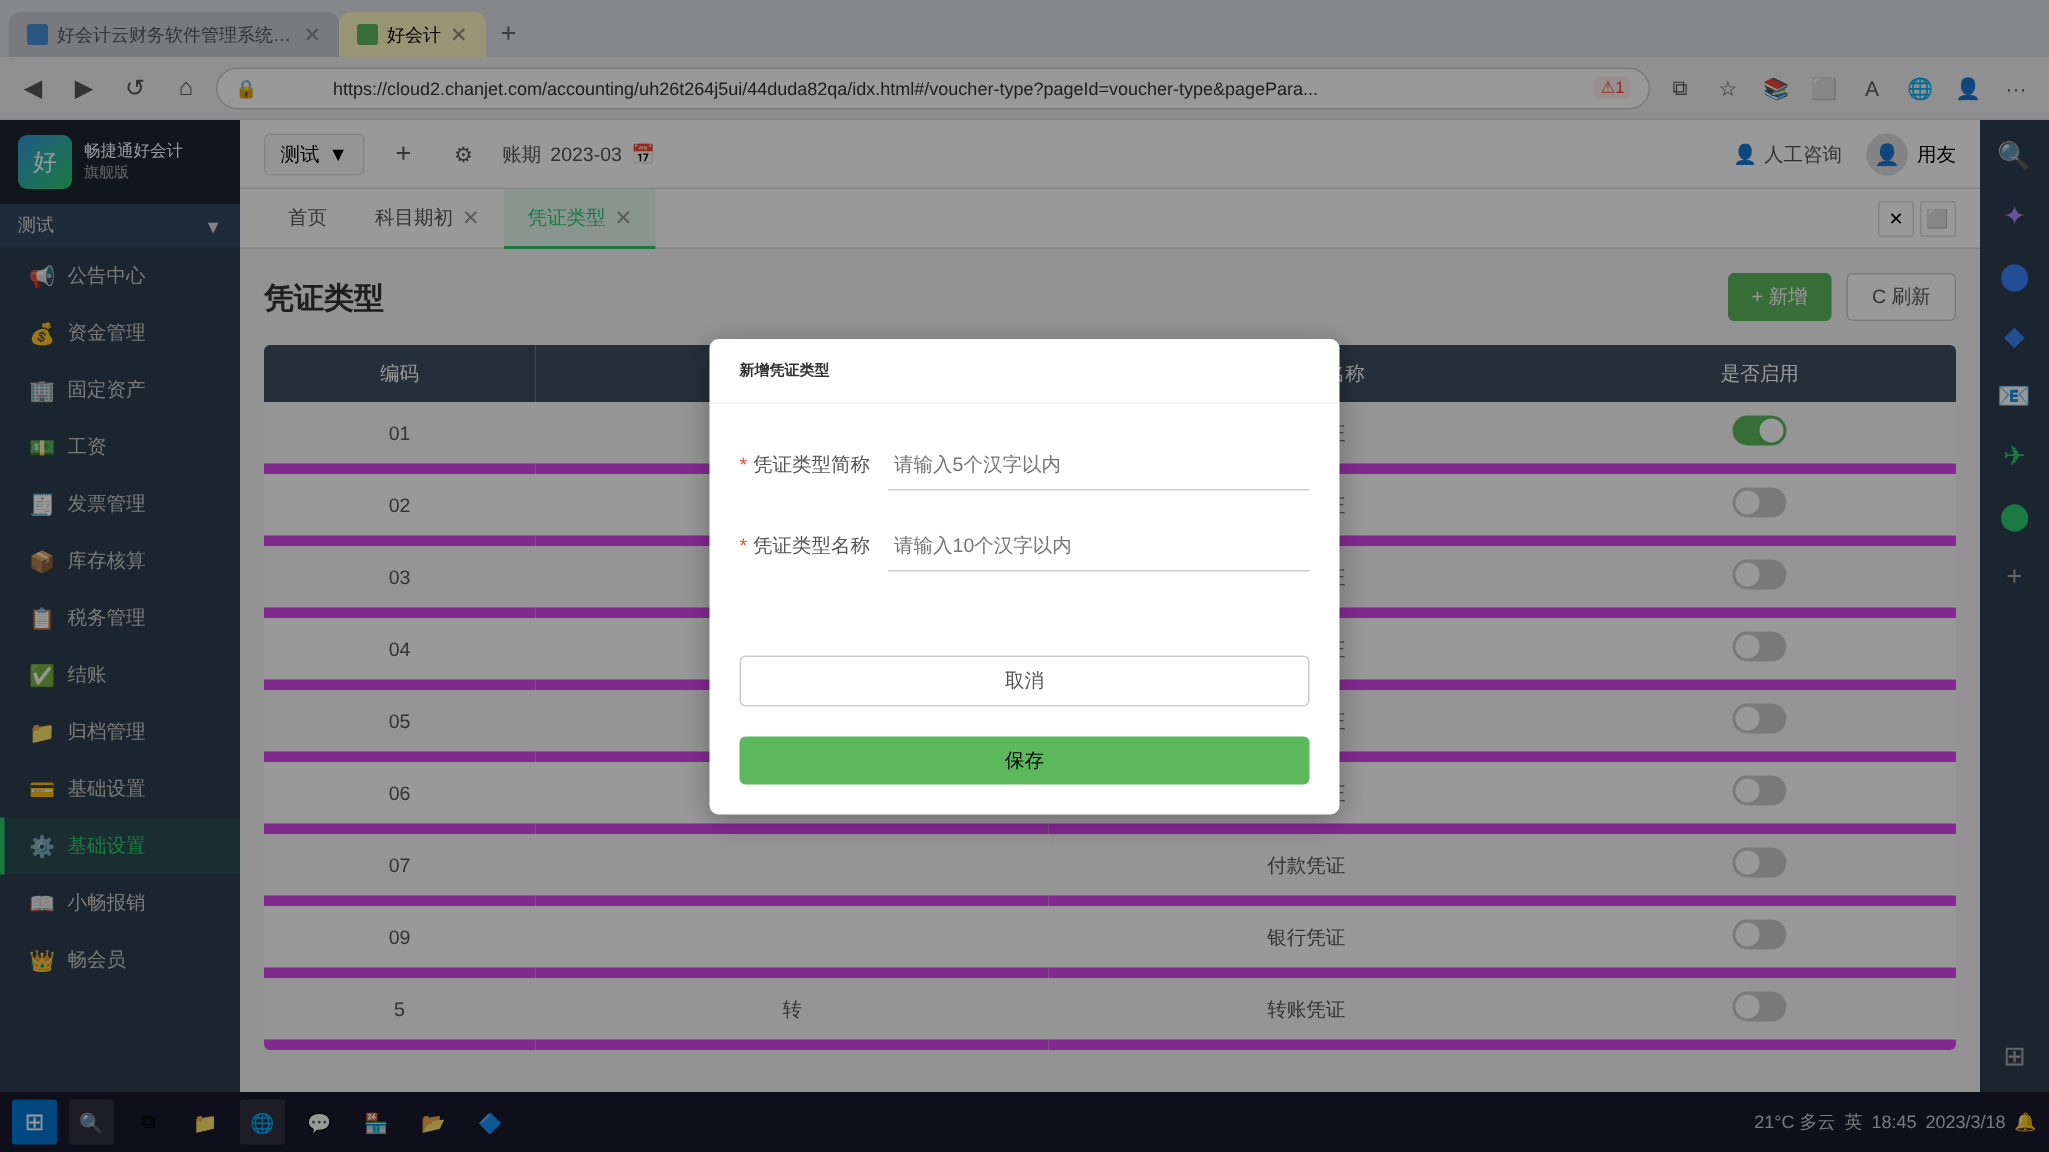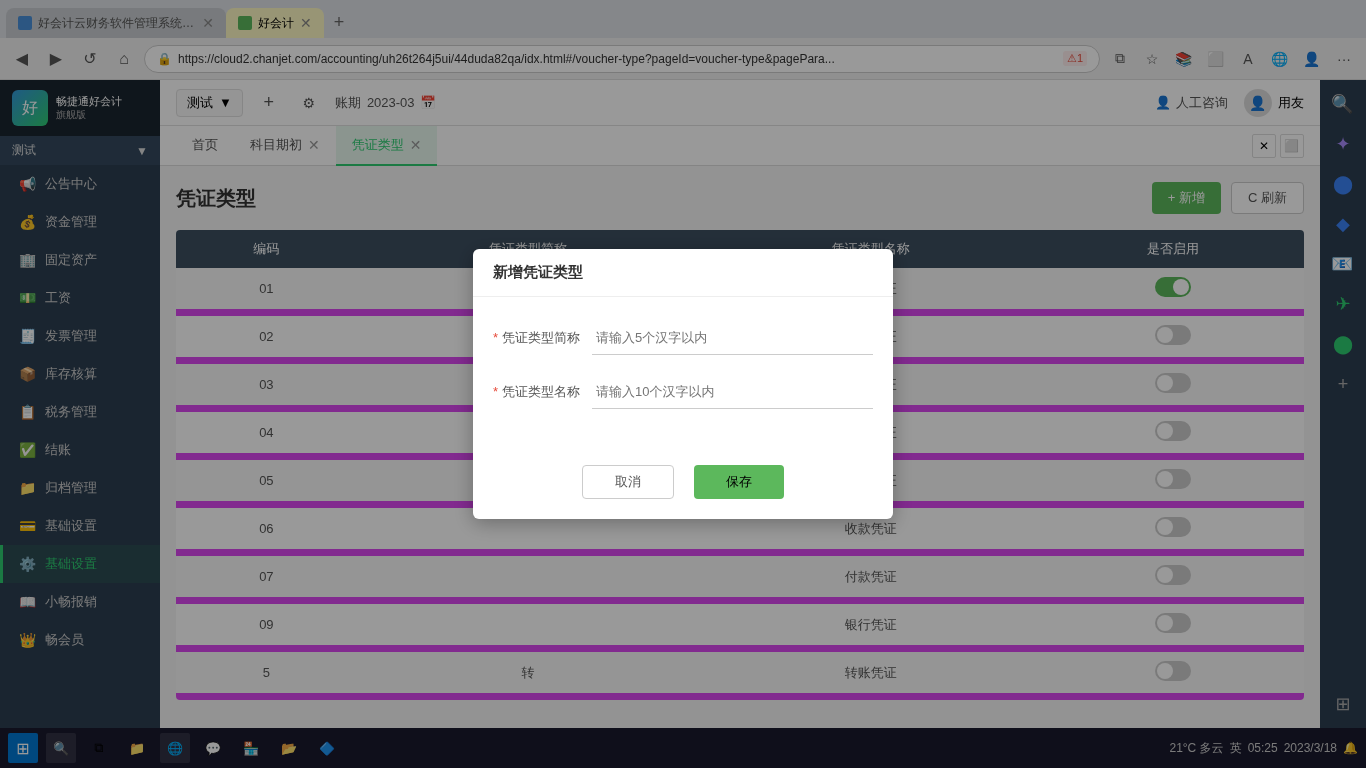--- a/index.html
+++ b/index.html
@@ -12,21 +12,21 @@
     .browser-tab.active { background: #fef9c3; }
     .browser-tab.inactive { background: #c8ccd0; color: #555; }
     .browser-tab-favicon { width: 14px; height: 14px; background: #4a90d9; border-radius: 2px; display: inline-block; flex-shrink: 0; }
     .browser-tab-favicon.green { background: #5cb85c; }
     .browser-tab-title { font-size: 12px; white-space: nowrap; overflow: hidden; text-overflow: ellipsis; max-width: 160px; }
     .browser-tab-close { color: #888; font-size: 14px; cursor: pointer; flex-shrink: 0; }
     .browser-tab-new { margin-left: 4px; font-size: 18px; color: #666; cursor: pointer; padding: 0 6px; align-self: center; }
     .browser-toolbar { display: flex; align-items: center; background: #f0f0f0; padding: 4px 8px; gap: 6px; height: 42px; border-bottom: 1px solid #ddd; }
     .browser-nav-btn { width: 28px; height: 28px; border: none; background: none; cursor: pointer; display: flex; align-items: center; justify-content: center; color: #555; font-size: 16px; border-radius: 50%; }
     .browser-address-bar { flex: 1; height: 28px; border: 1px solid #ccc; border-radius: 14px; background: #fff; padding: 0 12px; font-size: 12px; color: #333; display: flex; align-items: center; gap: 6px; }
-    .browser-address-text { flex: 1; white-space: nowrap; overflow: hidden; text-overflow: ellipsis; font-size: 12px; color: #333; }
+    .browser-address-text { flex: 1; white-space: nowrap; overflow: hidden; text-overflow: ellipsis; font-size: 12px; color: #333; margin-left: 44px; }
     .browser-toolbar-icons { display: flex; gap: 4px; align-items: center; }
     .browser-icon-btn { width: 28px; height: 28px; border: none; background: none; cursor: pointer; display: flex; align-items: center; justify-content: center; color: #555; font-size: 14px; border-radius: 4px; }
 
     
     .app-container { display: flex; width: 1366px; height: 688px; }
 
     
     .sidebar { width: 160px; background: #2c3e50; display: flex; flex-direction: column; color: #fff; flex-shrink: 0; }
     .sidebar-logo { padding: 10px 12px; background: #1a252f; display: flex; align-items: center; gap: 8px; }
     .sidebar-logo-icon { width: 36px; height: 36px; background: linear-gradient(135deg, #3498db, #2ecc71); border-radius: 6px; display: flex; align-items: center; justify-content: center; font-size: 16px; color: white; }
@@ -84,27 +84,27 @@
     .toggle.off::after { left: 2px; }
 
     
     .right-panel { width: 46px; background: #2c3e50; display: flex; flex-direction: column; align-items: center; padding: 8px 0; gap: 8px; flex-shrink: 0; }
     .right-panel-icon { width: 32px; height: 32px; display: flex; align-items: center; justify-content: center; color: #aaa; font-size: 18px; cursor: pointer; border-radius: 4px; }
     .resize-btn { width: 24px; height: 24px; border: 1px solid #ddd; background: #fff; display: flex; align-items: center; justify-content: center; cursor: pointer; font-size: 12px; border-radius: 2px; }
 
     
     .dialog-overlay { position: fixed; top: 0; left: 0; width: 100%; height: 100%; background: rgba(0,0,0,0.4); display: flex; align-items: center; justify-content: center; z-index: 1000; }
     .dialog { background: #fff; border-radius: 6px; width: 420px; box-shadow: 0 4px 20px rgba(0,0,0,0.3); overflow: hidden; }
-    .dialog-header { padding: 14px 20px; font-size: 15px; font-weight: bold; color: #333; border-bottom: 1px solid #eee; display: flex; align-items: center; justify-content: space-between; }
+    .dialog-header { padding: 14px 20px; font-size: 10px; font-weight: bold; color: #333; border-bottom: 1px solid #eee; display: flex; align-items: center; justify-content: space-between; }
     .dialog-body { padding: 24px 20px; }
     .dialog-form-row { display: flex; align-items: center; margin-bottom: 20px; gap: 12px; }
     .dialog-label { font-size: 13px; color: #555; white-space: nowrap; min-width: 80px; text-align: right; }
     .dialog-label .required { color: #e74c3c; margin-right: 4px; }
     .dialog-input { flex: 1; height: 34px; border: none; border-bottom: 1px solid #ccc; outline: none; font-size: 13px; padding: 0 4px; }
-    .dialog-footer { padding: 12px 20px 20px; display: flex; justify-content: center; gap: 20px; }
+    .dialog-footer { padding: 12px 20px 20px; display: flex; justify-content: center; gap: 20px; flex-direction: column; }
     .btn-cancel { background: #fff; color: #555; border: 1px solid #ccc; padding: 7px 32px; border-radius: 4px; cursor: pointer; font-size: 13px; }
     .btn-save { background: #5cb85c; color: #000000; border: none; padding: 7px 32px; border-radius: 4px; cursor: pointer; font-size: 13px; }
   </style>
 </head>
 <body>
 
 <div class="browser-chrome">
 
   <div class="browser-tab-bar">
     <div class="browser-tab inactive">
@@ -393,17 +393,17 @@
   <div style="width:30px;height:30px;display:flex;align-items:center;justify-content:center;cursor:pointer;">📁</div>
   <div style="width:30px;height:30px;background:rgba(255,255,255,0.1);display:flex;align-items:center;justify-content:center;border-radius:2px;cursor:pointer;">🌐</div>
   <div style="width:30px;height:30px;display:flex;align-items:center;justify-content:center;cursor:pointer;">💬</div>
   <div style="width:30px;height:30px;display:flex;align-items:center;justify-content:center;cursor:pointer;">🏪</div>
   <div style="width:30px;height:30px;display:flex;align-items:center;justify-content:center;cursor:pointer;">📂</div>
   <div style="width:30px;height:30px;display:flex;align-items:center;justify-content:center;cursor:pointer;">🔷</div>
   <div style="flex:1;"></div>
   <div style="color:#ccc;font-size:12px;display:flex;align-items:center;gap:6px;">
     <span>21°C 多云</span>
     <span>英</span>
-    <span>05:25</span>
+    <span>18:45</span>
     <span>2023/3/18</span>
     <span>🔔</span>
   </div>
 </div>
 
 </body></html>

